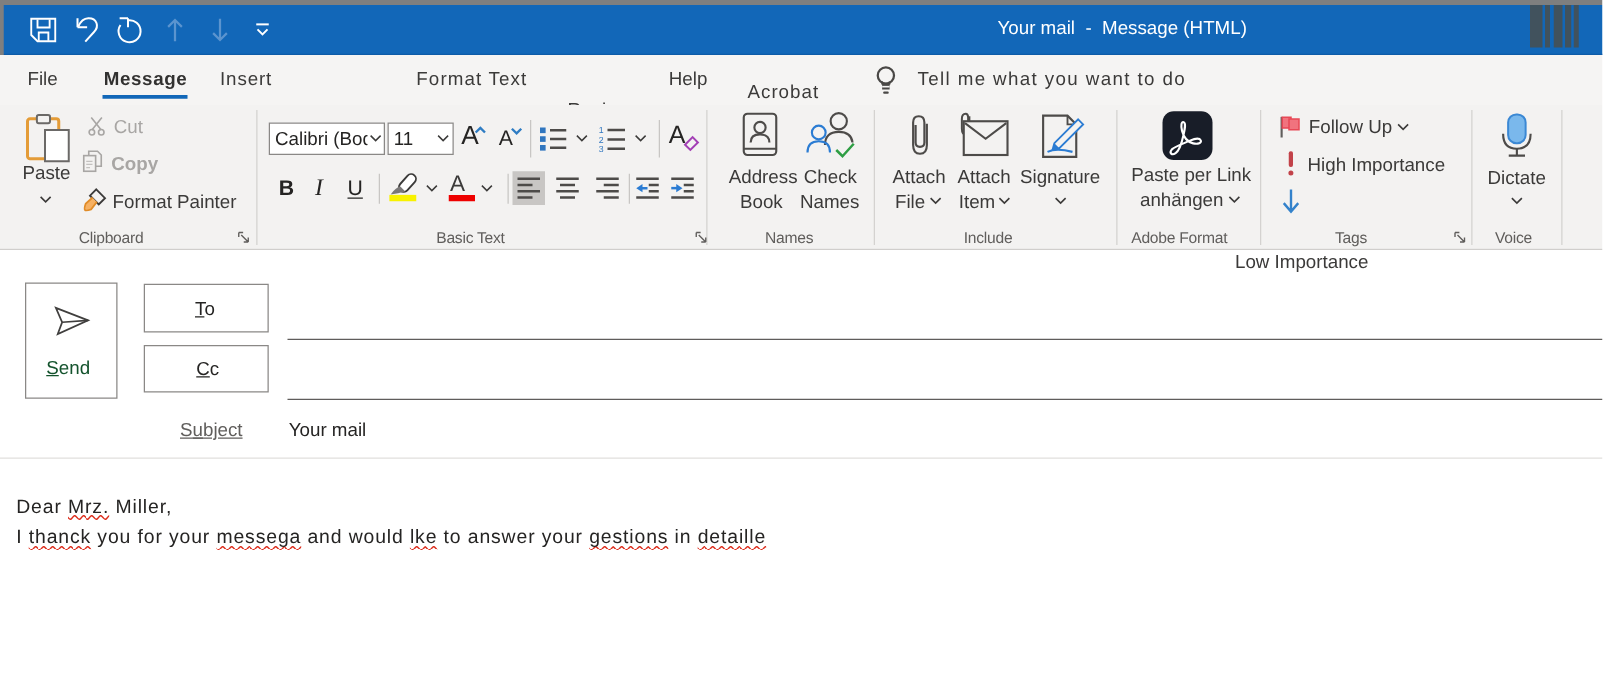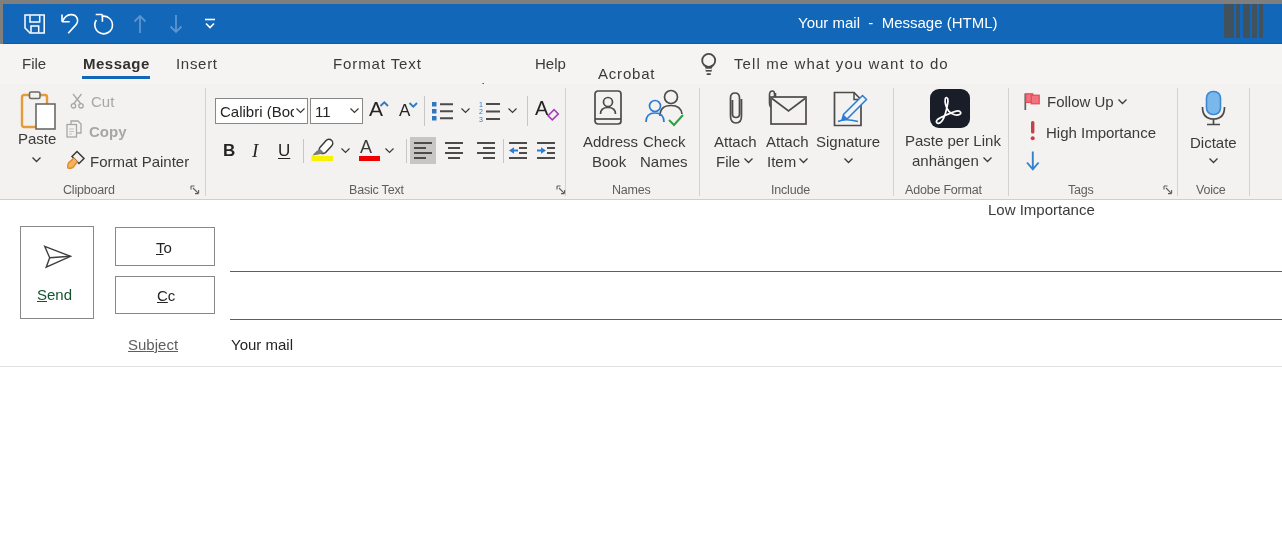--- a/index.html
+++ b/index.html
@@ -326,23 +326,25 @@
 
   <div class="abs" style="left:115px;top:227px;width:100px;height:39px;background:#fff;border:1px solid #8a8886;"></div>
   <div class="txt" style="left:156px;top:240px;color:#252423;"><span style="text-decoration:underline;">T</span>o</div>
 
   <div class="abs" style="left:115px;top:276px;width:100px;height:38px;background:#fff;border:1px solid #8a8886;"></div>
   <div class="txt" style="left:157px;top:288px;color:#252423;"><span style="text-decoration:underline;">C</span>c</div>
 
   <div class="abs" style="left:230px;top:271px;width:1052px;height:1px;background:#5f5d5b;"></div>
   <div class="abs" style="left:230px;top:319px;width:1052px;height:1px;background:#5f5d5b;"></div>
 
-  <div class="txt" style="left:128px;top:337px;color:#605e5c;text-decoration:underline;">S<span style="text-decoration:underline;">u</span>bject</div>
+  <div class="txt" style="left:144px;top:337px;color:#605e5c;text-decoration:underline;">S<span style="text-decoration:underline;">u</span>bject</div>
   <div class="txt" style="left:231px;top:337px;color:#252423;">Your mail</div>
   <div class="abs" style="left:0;top:366px;width:1282px;height:1px;background:#e1dfdd;"></div>
 
   <div class="abs" style="left:13px;top:393.5px;font-size:15.5px;line-height:24.5px;color:#252423;white-space:nowrap;letter-spacing:0.7px;">
+    <div>Dear <span class="sq">Mrz.</span> Miller,</div>
+    <div>I <span class="sq">thanck</span> you for your <span class="sq">messega</span> and would <span class="sq">lke</span> to answer your <span class="sq">gestions</span> in <span class="sq">detaille</span></div>
   </div>
   <style>
     .sq { text-decoration:underline; text-decoration-style:wavy; text-decoration-color:#dd2d1c; text-decoration-thickness:1.2px; text-underline-offset:2px; text-decoration-skip-ink:none; }
   </style>
 
 </div>
 
 </body></html>

